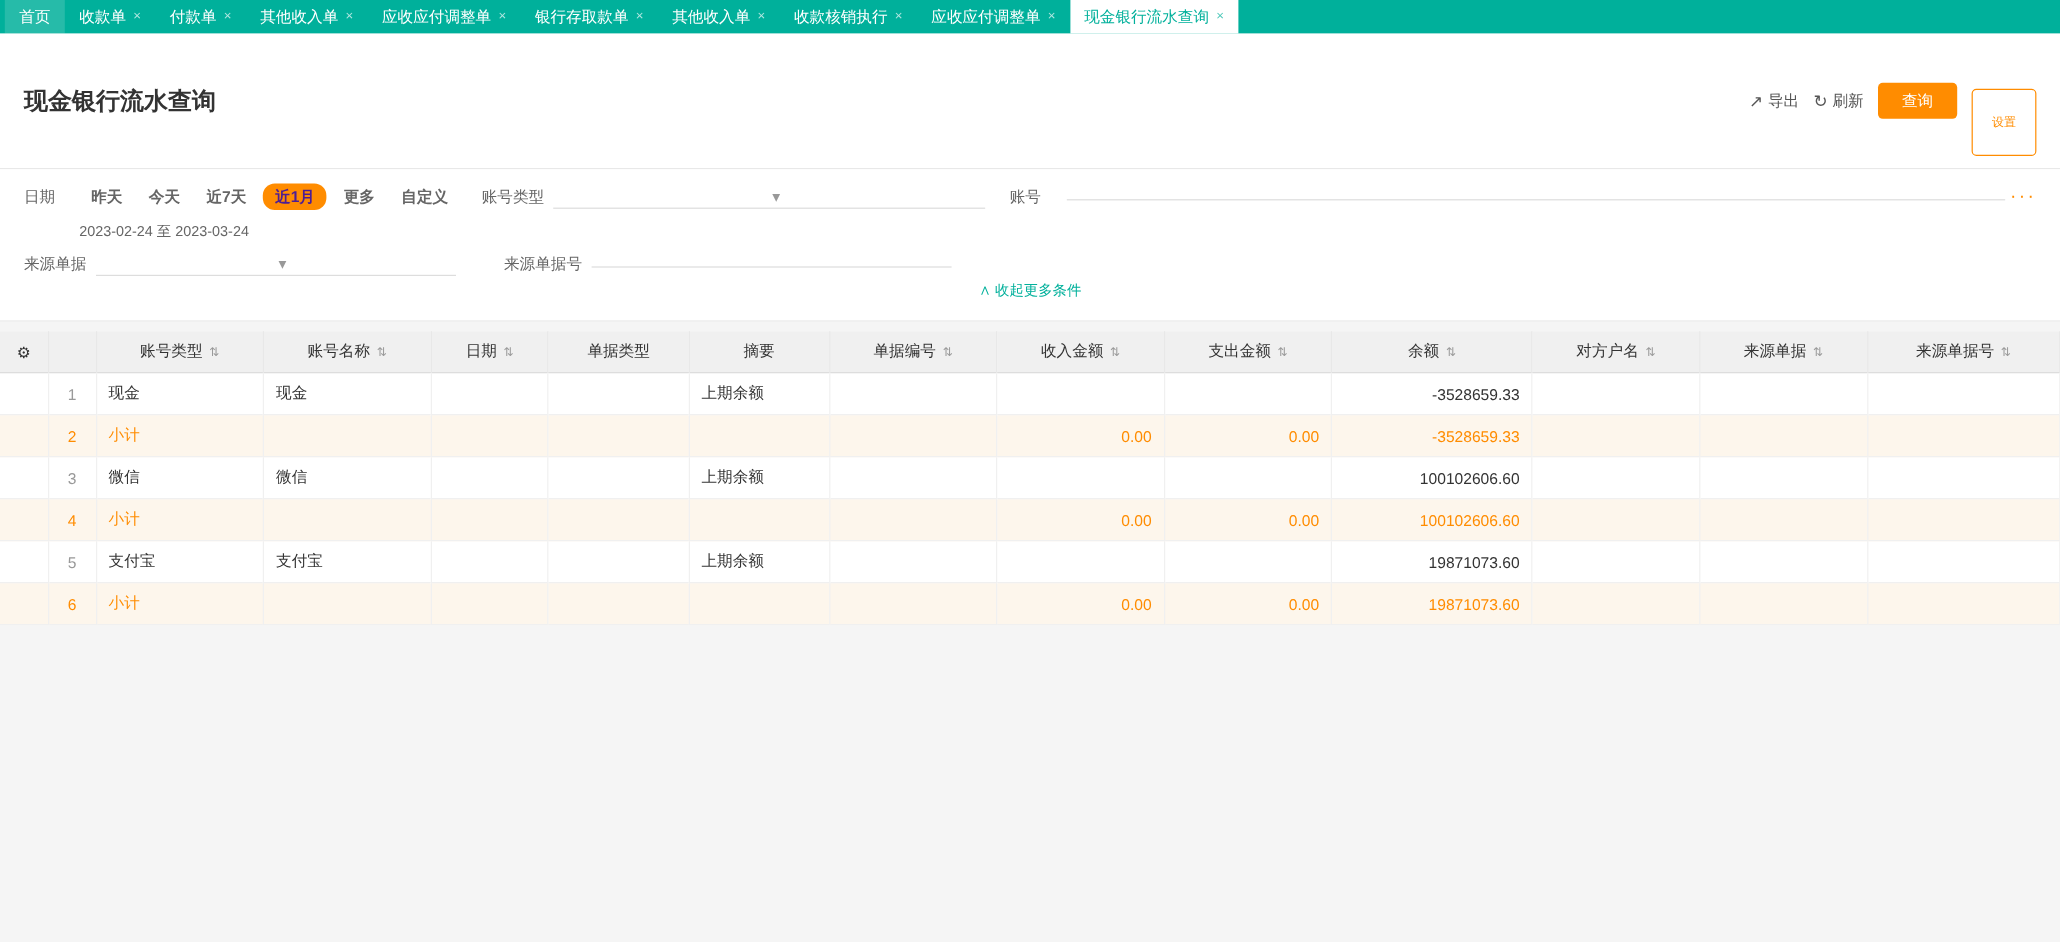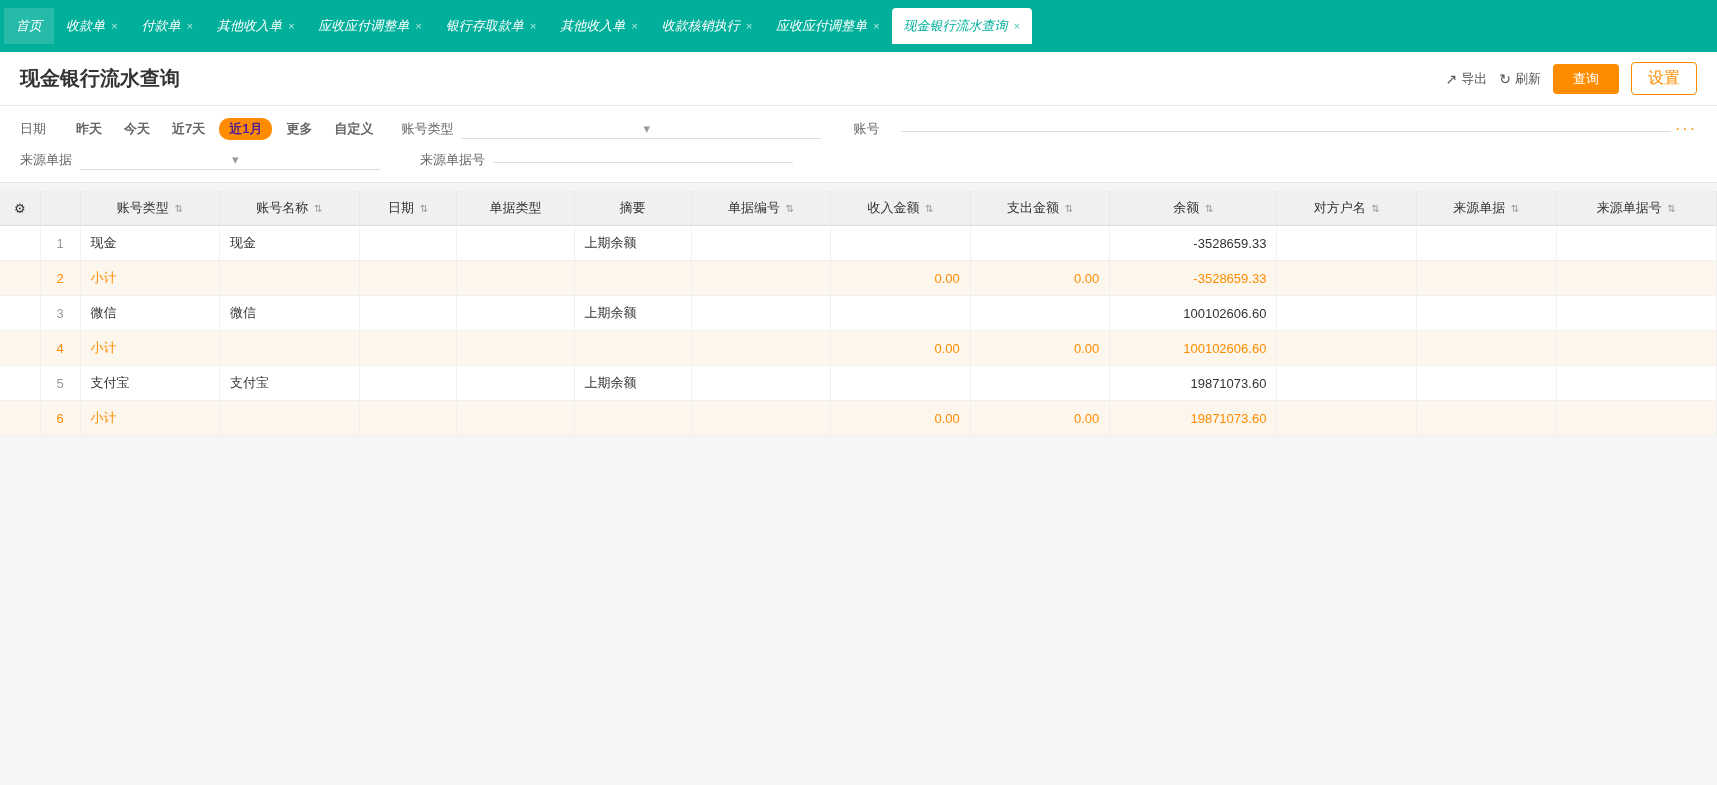--- a/index.html
+++ b/index.html
@@ -3,24 +3,23 @@
   <meta charset="utf-8">
   <style>
     * { box-sizing: border-box; margin: 0; padding: 0; }
     body { font-family: 'Microsoft YaHei', Arial, sans-serif; font-size: 13px; background: #f5f5f5; color: #333; }
 
     
     .top-nav {
       background: #00b09b;
       display: flex;
       align-items: center;
-      height: 52px;
+      height: 28px;
       padding: 0 4px;
       overflow: hidden;
-      font-style: italic;
     }
     .nav-tab {
       display: flex;
       align-items: center;
       padding: 0 12px;
       height: 36px;
       color: #fff;
       font-size: 13px;
       cursor: pointer;
       white-space: nowrap;
@@ -74,23 +73,24 @@
       border-radius: 4px;
       padding: 6px 20px;
       cursor: pointer;
       font-size: 13px;
     }
     .btn-settings {
       background: #fff;
       color: #ff8c00;
       border: 1px solid #ff8c00;
       border-radius: 4px;
-      padding: 5px 16px;
-      cursor: pointer;
-      font-size: 16px;
+      padding: 20px 16px;
+      cursor: pointer;
+      font-size: 10px;
+      margin-top: 36px;
     }
 
     
     .filter-area {
       background: #fff;
       padding: 12px 20px;
       border-bottom: 1px solid #e8e8e8;
     }
     .filter-row {
       display: flex;
@@ -302,46 +302,52 @@
     </div>
 
     <div class="filter-item" style="flex:1; max-width:420px;">
       <span class="filter-label">账号类型</span>
       <div class="filter-select" style="flex:1;">
         <span></span>
         <span style="color:#999;">▾</span>
       </div>
     </div>
 
-    <div class="filter-item" style="flex:1;margin-left:12px;">
+    <div class="filter-item" style="flex:1;">
       <span class="filter-label">账号</span>
       <div style="display:flex;align-items:center;gap:4px;flex:1;">
         <div class="filter-input" style="flex:1; min-width:200px; border-bottom:1px solid #ddd;"></div>
         <span class="dots-btn">···</span>
       </div>
     </div>
   </div>
 
+  <div style="margin-left:42px; margin-bottom:8px;">
+    <span class="date-range">2023-02-24 至 2023-03-24</span>
+  </div>
 
   <div class="filter-row2">
 
     <div class="filter-item">
       <span class="filter-label">来源单据</span>
       <div class="filter-select" style="min-width:300px;">
         <span></span>
         <span style="color:#999;">▾</span>
       </div>
     </div>
 
     <div class="filter-item">
       <span class="filter-label">来源单据号</span>
       <div class="filter-input" style="min-width:300px; border-bottom:1px solid #ddd;"></div>
     </div>
   </div>
 
+  <div class="collapse-bar">
+    <span>∧ 收起更多条件</span>
+  </div>
 </div>
 
 <div class="table-container">
   <table>
     <thead>
       <tr>
         <th class="gear-col">⚙</th>
         <th></th>
         <th>
           <span>账号类型</span>

